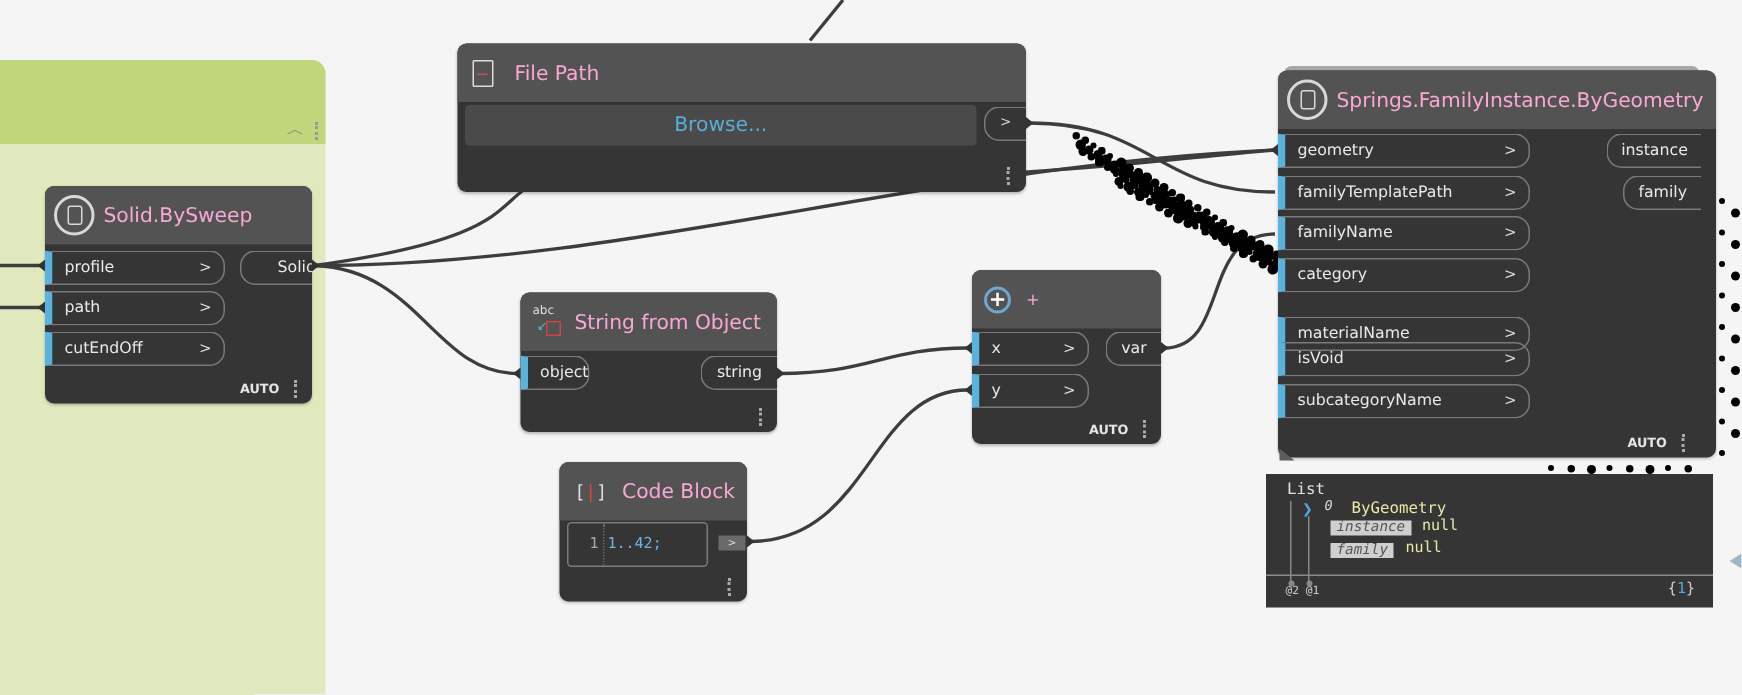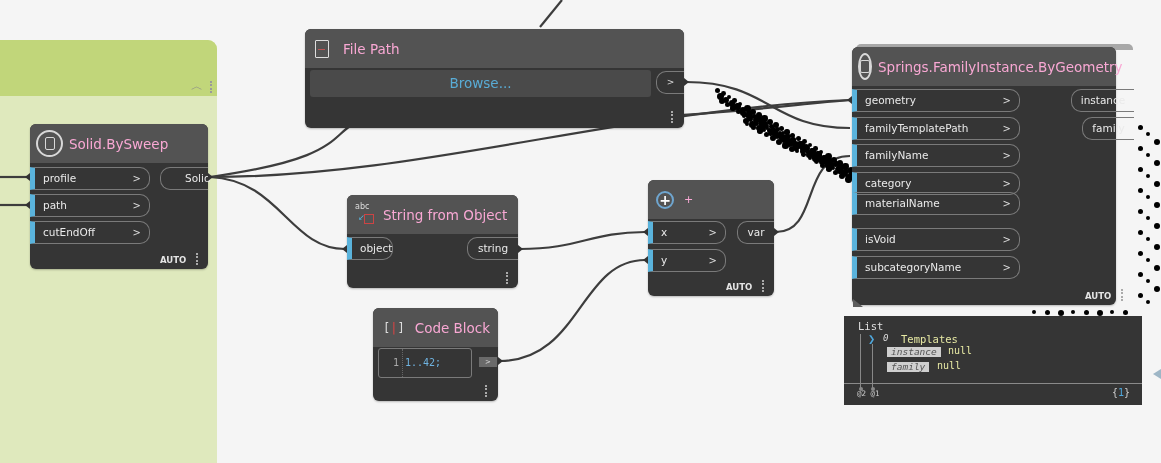--- a/index.html
+++ b/index.html
@@ -362,21 +362,21 @@
     <div class="code-editor">
       <span class="code-line-no">1</span>
       <span class="code-text">1..42;</span>
     </div>
     <div class="code-out" style="left:106px; top:49px;">&gt;</div>
     <span class="node-menu" style="left:112px; top:77px;"></span>
   </div>
   <span class="conn-dot" style="left:498px; top:357px;"></span>
 
   <div class="stack-shadow"></div>
-  <div class="node" style="left:852px; top:47px; width:264px; height:258px;">
+  <div class="node" style="left:852px; top:47px; width:292px; height:258px;">
     <div class="node-header">
       <span class="node-icon">
           <span class="inner"></span>
         </span>
       <span class="node-title">Springs.FamilyInstance.ByGeometry</span>
     </div>
     <div class="port in" style="left:0; top:42px; width:168px;">
       <span>geometry</span>
       <span class="chev">&gt;</span>
     </div>
@@ -385,21 +385,21 @@
       <span class="chev">&gt;</span>
     </div>
     <div class="port in" style="left:0; top:97px; width:168px;">
       <span>familyName</span>
       <span class="chev">&gt;</span>
     </div>
     <div class="port in" style="left:0; top:125px; width:168px;">
       <span>category</span>
       <span class="chev">&gt;</span>
     </div>
-    <div class="port in" style="left:0; top:145px; width:168px;">
+    <div class="port in" style="left:0; top:164px; width:168px;">
       <span>materialName</span>
       <span class="chev">&gt;</span>
     </div>
     <div class="port in" style="left:0; top:181px; width:168px;">
       <span>isVoid</span>
       <span class="chev">&gt;</span>
     </div>
     <div class="port in" style="left:0; top:209px; width:168px;">
       <span>subcategoryName</span>
       <span class="chev">&gt;</span>
@@ -417,21 +417,21 @@
   <span class="conn-dot-in" style="left:847px; top:96px;"></span>
 
   <div class="preview">
     <span class="list-label">List</span>
     <span class="tree-line" style="left:16px; top:18px; height:54px;"></span>
     <span class="tree-dot" style="left:14.5px; top:71px;"></span>
     <span class="tree-line" style="left:28px; top:28px; height:44px;"></span>
     <span class="tree-dot" style="left:26.5px; top:71px;"></span>
     <span class="expander">❯</span>
     <span class="dict-idx">0</span>
-    <span class="dict-label">Templates</span>
+    <span class="dict-label">ByGeometry</span>
     <span class="key" style="left:43px; top:31px;">instance</span>
     <span class="val" style="left:104px; top:29px;">null</span>
     <span class="key" style="left:43px; top:46px;">family</span>
     <span class="val" style="left:93px; top:44px;">null</span>
     <span class="footer-line"></span>
     <span class="levels">@2 @1</span>
     <span class="count"><span style="color:#ccc">{</span><span>1</span><span style="color:#ccc">}</span></span>
   </div>
   <div class="edge-tri"></div>
 </div>

